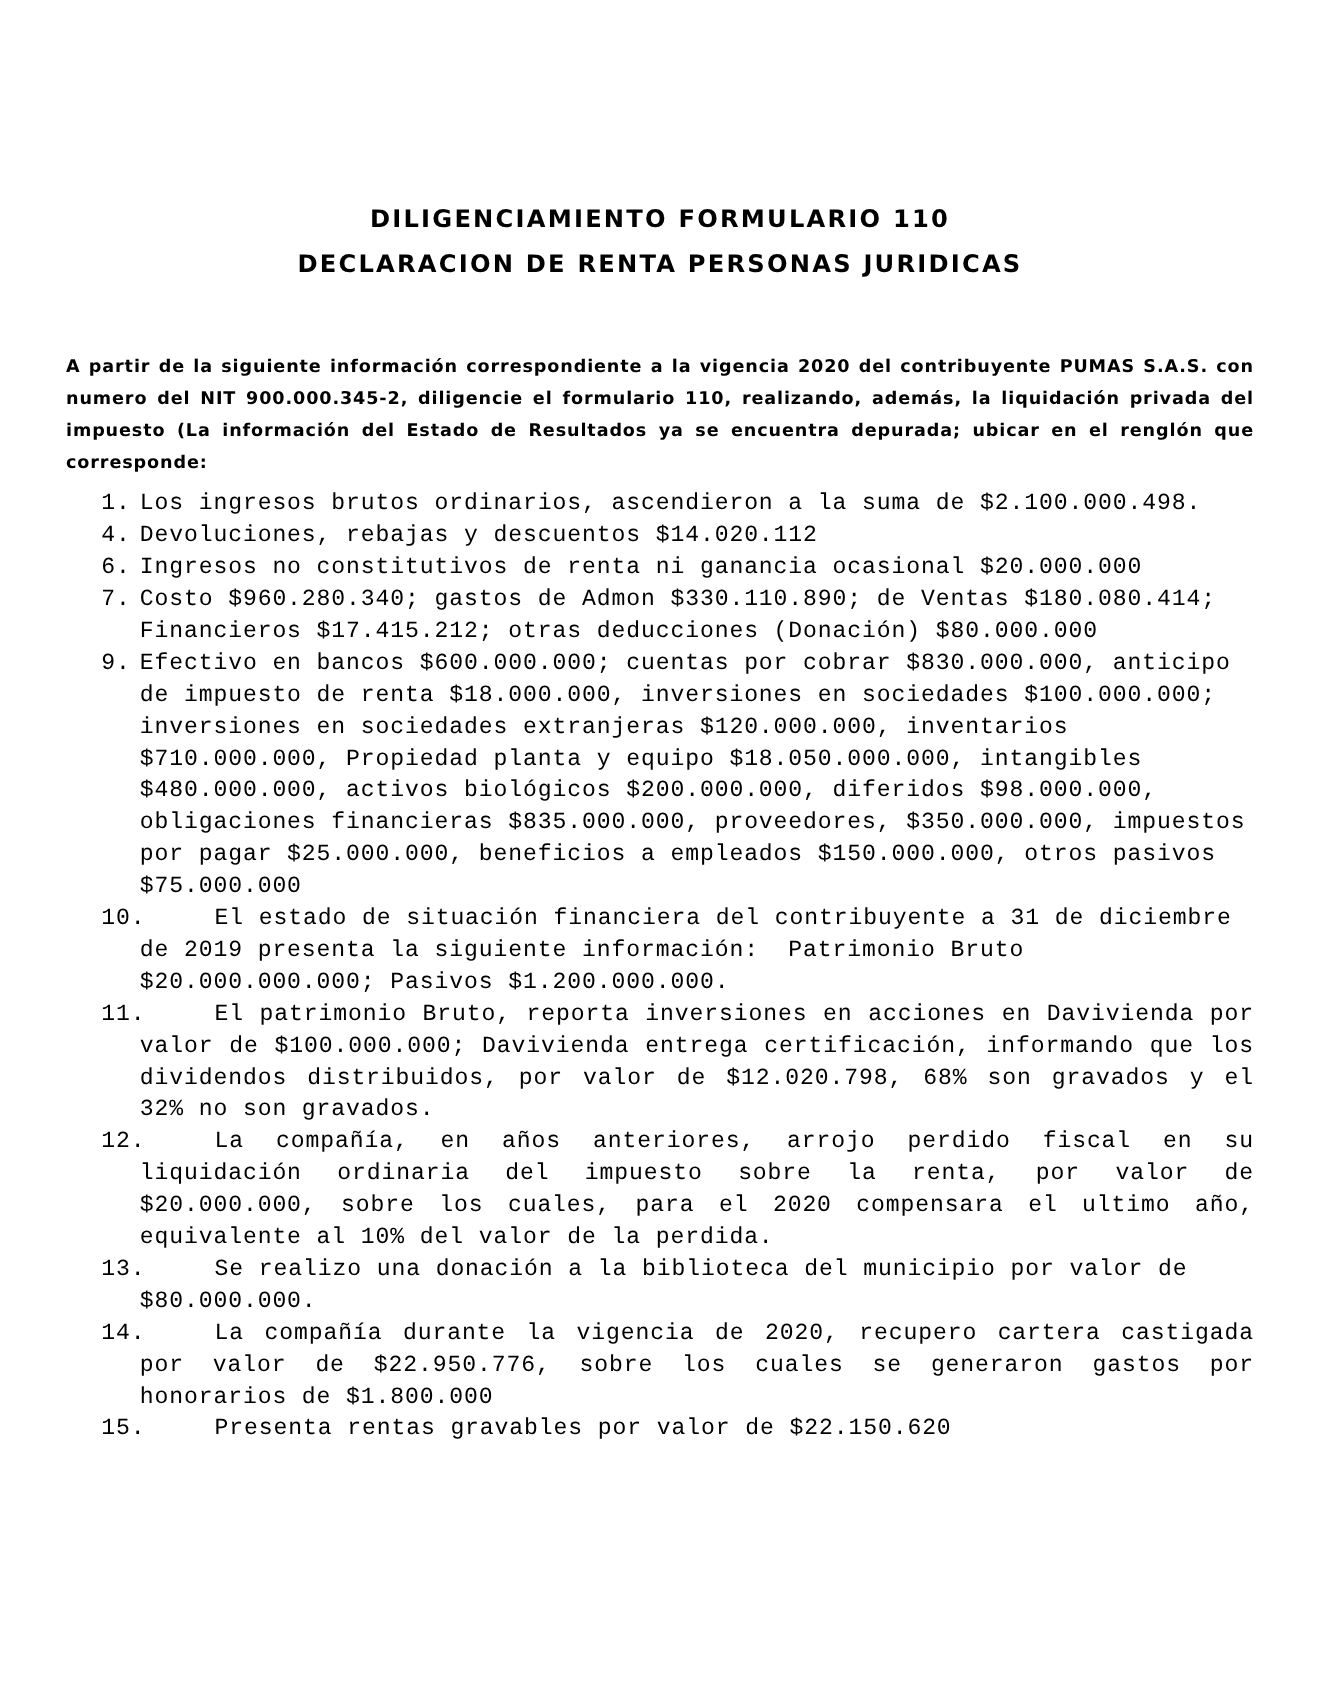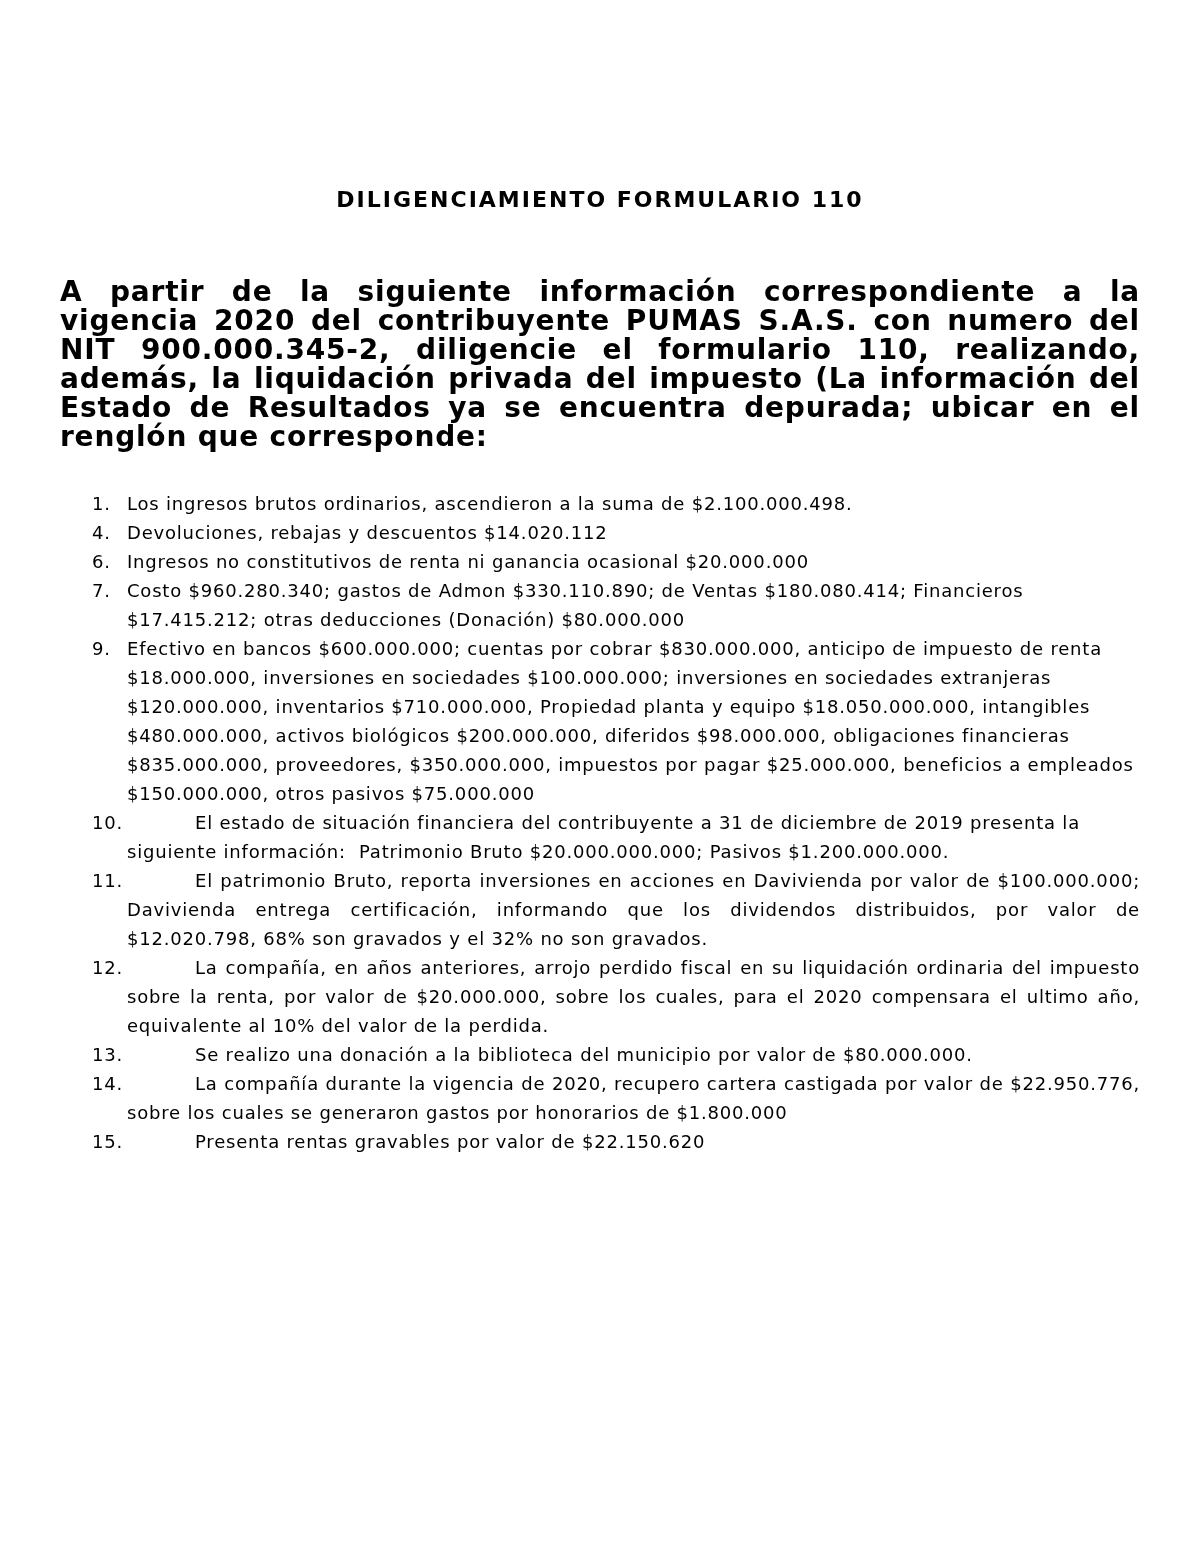--- a/index.html
+++ b/index.html
@@ -27,31 +27,32 @@
     font-size: 22px;
     font-weight: bold;
     line-height: 28px;
     letter-spacing: 2px;
   }
   .doc-subtitle {
     margin: 13px 0 0 0;
   }
   .intro {
     margin: 63px 0 0 0;
-    font-size: 28px;
+    font-size: 16px;
     font-weight: bold;
     line-height: 29px;
     letter-spacing: 0.8px;
     text-align: justify;
   }
   .items {
-    margin-top: 38px;
-    font-size: 18px;
+    margin-top: 10px;
+    font-size: 21px;
     line-height: 29px;
     letter-spacing: 0.8px;
+    font-family: Liberation Mono, monospace;
   }
   .li {
     padding-left: 67px;
     text-indent: -35px;
   }
   .li.justify {
     text-align: justify;
   }
   .num {
     display: inline-block;
@@ -60,20 +61,21 @@
   }
   .num.wide {
     width: 103px;
   }
 </style>
 </head>
 <body>
 
 <div class="page">
   <h1 class="doc-title">DILIGENCIAMIENTO FORMULARIO 110</h1>
+  <h2 class="doc-title doc-subtitle">DECLARACION DE RENTA PERSONAS JURIDICAS</h2>
   <p class="intro">A partir de la siguiente información correspondiente a la vigencia 2020 del contribuyente PUMAS S.A.S. con numero del NIT 900.000.345-2, diligencie el formulario 110, realizando, además, la liquidación privada del impuesto (La información del Estado de Resultados ya se encuentra depurada; ubicar en el renglón que corresponde:</p>
   <div class="items">
       <div class="li"><span class="num">1.</span><span>Los ingresos brutos ordinarios, ascendieron a la suma de $2.100.000.498.</span></div>
       <div class="li"><span class="num">4.</span><span>Devoluciones, rebajas y descuentos $14.020.112</span></div>
       <div class="li"><span class="num">6.</span><span>Ingresos no constitutivos de renta ni ganancia ocasional $20.000.000</span></div>
       <div class="li"><span class="num">7.</span><span>Costo $960.280.340; gastos de Admon $330.110.890; de Ventas $180.080.414; Financieros $17.415.212; otras deducciones (Donación) $80.000.000</span></div>
       <div class="li"><span class="num">9.</span><span>Efectivo en bancos $600.000.000; cuentas por cobrar $830.000.000, anticipo de impuesto de renta $18.000.000, inversiones en sociedades $100.000.000; inversiones en sociedades extranjeras $120.000.000, inventarios $710.000.000, Propiedad planta y equipo $18.050.000.000, intangibles $480.000.000, activos biológicos $200.000.000, diferidos $98.000.000, obligaciones financieras $835.000.000, proveedores, $350.000.000, impuestos por pagar $25.000.000, beneficios a empleados $150.000.000, otros pasivos $75.000.000</span></div>
       <div class="li"><span class="num wide">10.</span><span>El estado de situación financiera del contribuyente a 31 de diciembre de 2019 presenta la siguiente información:&nbsp; Patrimonio Bruto $20.000.000.000; Pasivos $1.200.000.000.</span></div>
       <div class="li justify"><span class="num wide">11.</span><span>El patrimonio Bruto, reporta inversiones en acciones en Davivienda por valor de $100.000.000; Davivienda entrega certificación, informando que los dividendos distribuidos, por valor de $12.020.798, 68% son gravados y el 32% no son gravados.</span></div>
       <div class="li justify"><span class="num wide">12.</span><span>La compañía, en años anteriores, arrojo perdido fiscal en su liquidación ordinaria del impuesto sobre la renta, por valor de $20.000.000, sobre los cuales, para el 2020 compensara el ultimo año, equivalente al 10% del valor de la perdida.</span></div>

